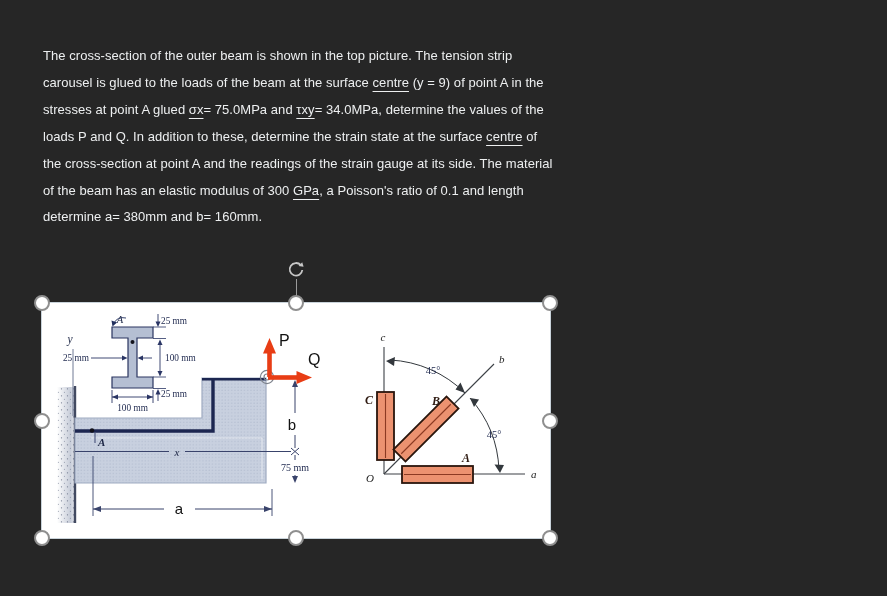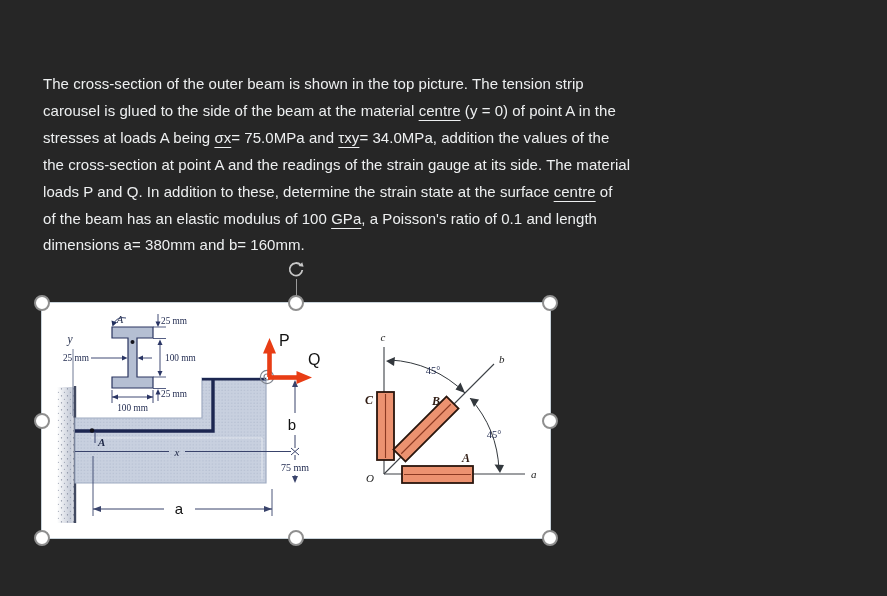--- a/index.html
+++ b/index.html
@@ -2,22 +2,22 @@
 <html><head>
 <meta charset="utf-8">
 <style>
   html,body{margin:0;padding:0;}
   body{width:887px;height:596px;background:#262626;overflow:hidden;
        font-family:"Liberation Sans",sans-serif;}
   .canvas{position:relative;width:887px;height:596px;}
 
   
   .para{position:absolute;left:43px;top:43px;width:775px;
-        font-size:15px;line-height:26.9px;color:#edeff0;
-        letter-spacing:0.05px;margin-top:28px;}
+        font-size:13px;line-height:26.9px;color:#edeff0;
+        letter-spacing:0.05px;}
   .para p{margin:0;padding:0;}
   .sq{text-decoration-line:underline;text-decoration-style:wavy;
       text-decoration-color:#c96262;text-decoration-thickness:1px;
       text-underline-offset:4px;text-decoration:underline;}
 
   
   .img-sel{position:absolute;left:42px;top:303px;width:508px;height:235px;
            background:#ffffff;outline:1px solid #c9d3da;}
   .img-sel svg{display:block;}
 
@@ -39,26 +39,26 @@
   .tros{font-family:"Liberation Serif",serif;font-style:italic;fill:#1c1c1c;}
   .tstrip{font-family:"Liberation Serif",serif;font-style:italic;font-weight:bold;fill:#2f1b12;}
 </style>
 </head>
 <body>
 
 <div class="canvas">
 
   <div class="para">
     <p><span>The cross-section of the outer beam is shown in the top picture. The tension strip</span></p>
-    <p><span>carousel is glued to the side of the beam at the material </span><span class="sq">centre</span><span> (y = 0) of point A in the</span></p>
-    <p><span>stresses at loads A being </span><span class="sq">σx</span><span>= 75.0MPa and </span><span class="sq">τxy</span><span>= 34.0MPa, addition the values of the</span></p>
+    <p><span>carousel is glued to the loads of the beam at the surface </span><span class="sq">centre</span><span> (y = 9) of point A in the</span></p>
+    <p><span>stresses at point A glued </span><span class="sq">σx</span><span>= 75.0MPa and </span><span class="sq">τxy</span><span>= 34.0MPa, determine the values of the</span></p>
+    <p><span>loads P and Q. In addition to these, determine the strain state at the surface </span><span class="sq">centre</span><span> of</span></p>
     <p><span>the cross-section at point A and the readings of the strain gauge at its side. The material</span></p>
-    <p><span>loads P and Q. In addition to these, determine the strain state at the surface </span><span class="sq">centre</span><span> of</span></p>
-    <p><span>of the beam has an elastic modulus of 100 </span><span class="sq">GPa</span><span>, a Poisson's ratio of 0.1 and length</span></p>
-    <p><span>dimensions a= 380mm and b= 160mm.</span></p>
+    <p><span>of the beam has an elastic modulus of 300 </span><span class="sq">GPa</span><span>, a Poisson's ratio of 0.1 and length</span></p>
+    <p><span>determine a= 380mm and b= 160mm.</span></p>
   </div>
 
   <div class="img-sel">
 
     <svg width="508" height="235" viewBox="0 0 508 235">
       <defs>
         <pattern id="beamdots" width="3.2" height="3.2" patternUnits="userSpaceOnUse">
           <rect width="3.2" height="3.2" fill="#c8d0df"></rect>
           <circle cx="0.9" cy="0.9" r="0.55" fill="#a9b3c9"></circle>
         </pattern>

